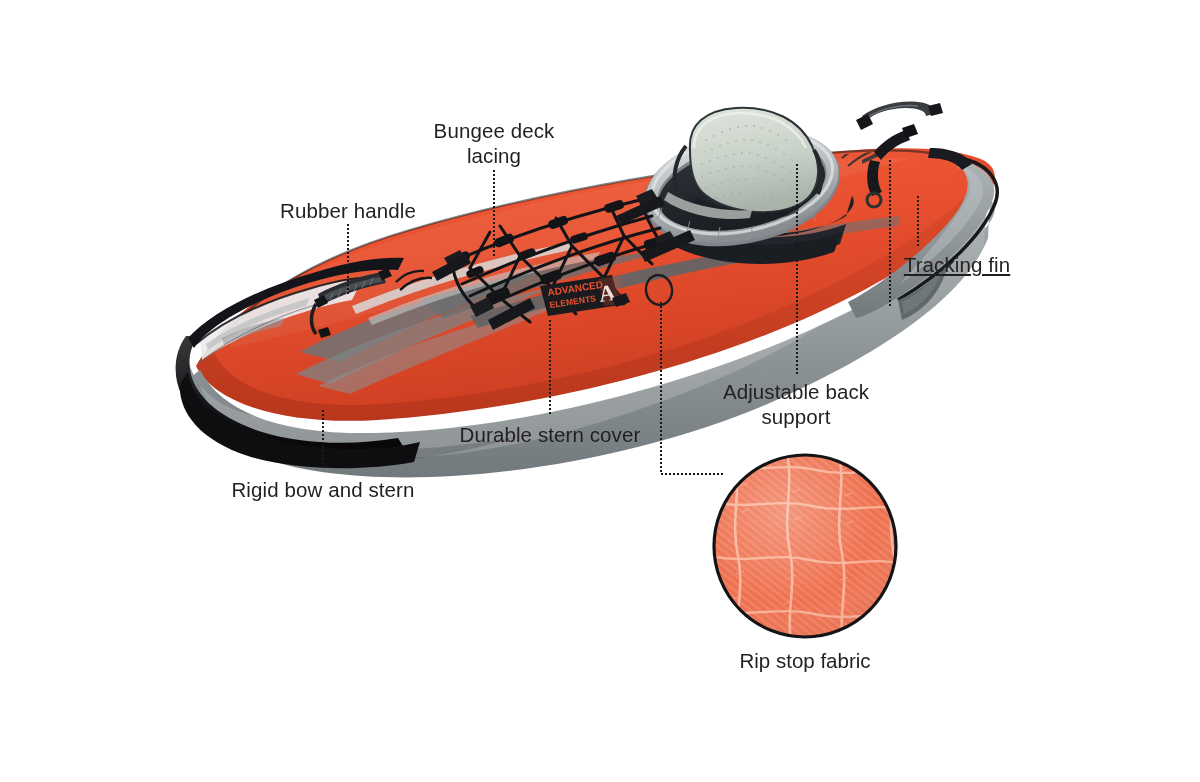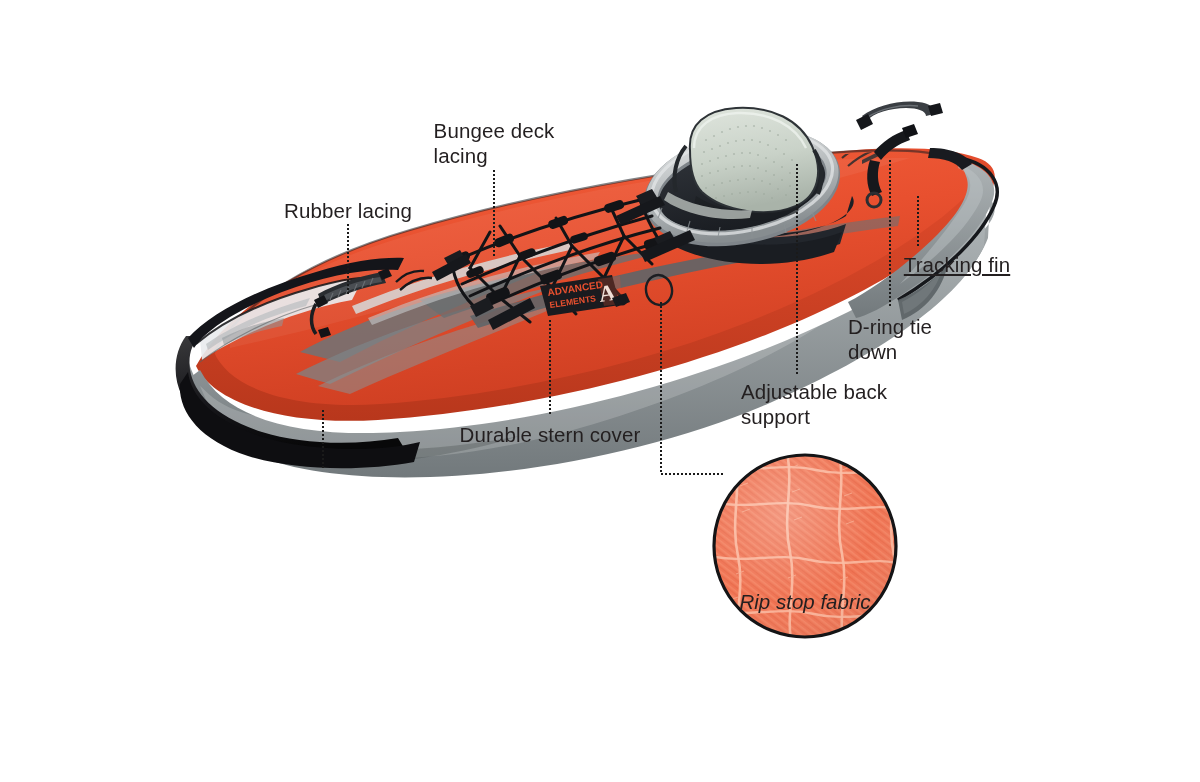--- a/index.html
+++ b/index.html
@@ -26,20 +26,21 @@
     height: 782px;
   }
   .callout {
     position: absolute;
     color: #231f20;
     font-family: "Liberation Sans", "DejaVu Sans", sans-serif;
     font-size: 20.5px;
     line-height: 25px;
     letter-spacing: 0.1px;
     white-space: pre;
+    text-align: center;
     font-weight: 400;
     -webkit-font-smoothing: antialiased;
   }
   .callout.center {
     transform: translateX(-50%);
   }
   
   .leader {
     position: absolute;
   }
@@ -520,31 +521,30 @@
   <div class="leader leader-v" style="left:347px; top:224px; height:70px;"></div>
   <div class="leader leader-v" style="left:493px; top:170px; height:88px;"></div>
   <div class="leader leader-v" style="left:917px; top:196px; height:52px;"></div>
   <div class="leader leader-v" style="left:889px; top:160px; height:148px;"></div>
   <div class="leader leader-v" style="left:796px; top:164px; height:210px;"></div>
   <div class="leader leader-v" style="left:549px; top:320px; height:96px;"></div>
   <div class="leader leader-v" style="left:322px; top:410px; height:60px;"></div>
   <div class="leader leader-v" style="left:660px; top:302px; height:172px;"></div>
   <div class="leader leader-h" style="left:661px; top:473px; width:62px;"></div>
 
-  <div class="callout center" style="left:348px; top:198px;">Rubber lacing</div>
+  <div class="callout center" style="left:348px; top:198px;">Rubber handle</div>
 
   <div class="callout center" style="left:494px; top:118px;">Bungee deck
 lacing</div>
 
   <div class="callout center" style="left:957px; top:252px;text-decoration:underline;">Tracking fin</div>
 
-  <div class="callout center" style="left:890px; top:314px;">D-ring tie
-down</div>
-
-  <div class="callout center" style="left:814px; top:379px;">Adjustable back
+
+  <div class="callout center" style="left:796px; top:379px;">Adjustable back
 support</div>
 
   <div class="callout center" style="left:550px; top:422px;">Durable stern cover</div>
 
-
-  <div class="swatch-label" style="left:805px; top:589px;font-style:italic;">Rip stop fabric</div>
+  <div class="callout center" style="left:323px; top:477px;">Rigid bow and stern</div>
+
+  <div class="swatch-label" style="left:805px; top:648px;">Rip stop fabric</div>
 
 </div>
 
 </body></html>

